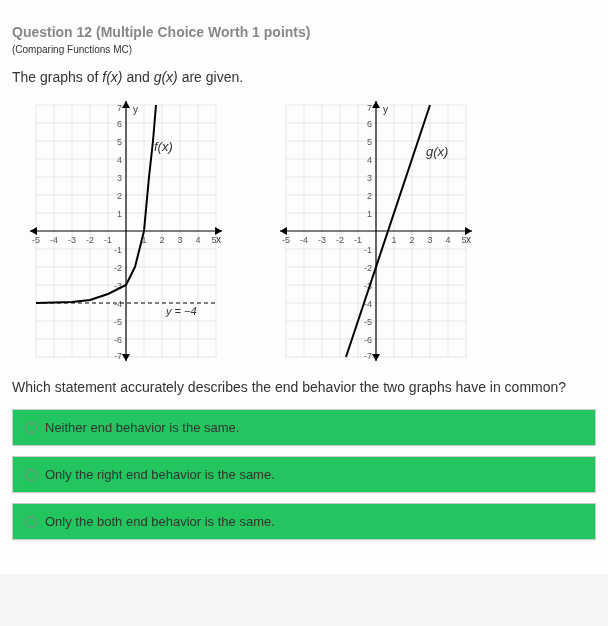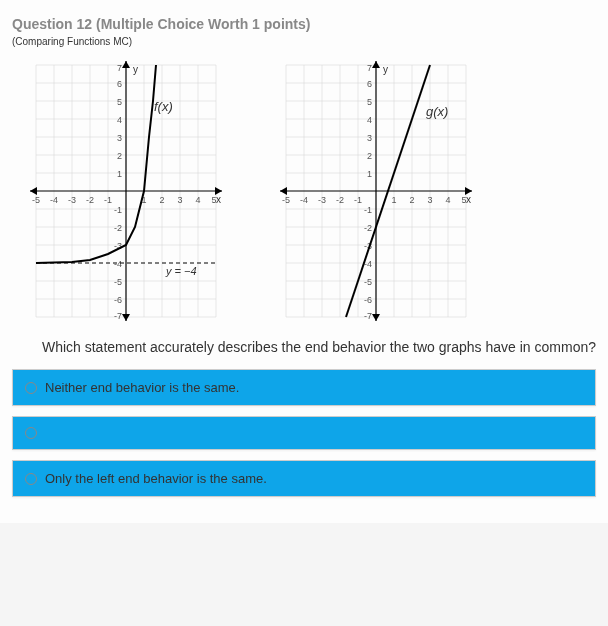--- a/index.html
+++ b/index.html
@@ -3,31 +3,31 @@
 <meta charset="utf-8">
 <style>
   * { box-sizing: border-box; margin: 0; padding: 0; }
   body {
     font-family: Arial, sans-serif;
     background: #f5f5f5;
     width: 608px;
     padding: 0;
     color: #333;
   }
-  .container { background: #fdfdfd; padding: 16px 12px; }
+  .container { background: #fdfdfd; padding: 24px 12px; }
   .q-header { color: #888; font-size: 14px; font-weight: bold; margin-bottom: 4px; }
   .sub-header { font-size: 10px; margin-bottom: 14px; }
   .prompt { font-size: 14px; margin-bottom: 16px; }
   .graphs-row { display: flex; gap: 30px; margin-bottom: 18px; padding-left: 4px; }
   .graph-wrap { width: 220px; height: 260px; }
   svg { display: block; }
-  .question-text { font-size: 14px; margin: 14px 0 14px 0; text-align: right; }
+  .question-text { font-size: 14px; margin: 14px 0 14px 0; }
   .option {
     border: 1px solid #ccc;
-    background: #0ea5e9;
+    background: #22c55e;
     padding: 10px 12px;
     margin-bottom: 10px;
     font-size: 13px;
     display: flex;
     align-items: center;
     gap: 8px;
     box-shadow: 0 1px 2px rgba(0,0,0,0.05);
     cursor: pointer;
   }
   .radio {
@@ -39,20 +39,23 @@
 <body>
 
 <div class="container">
 
   <div class="q-header">
     <span>Question 12</span>
     <span>(Multiple Choice Worth 1 points)</span>
   </div>
   <div class="sub-header">(Comparing Functions MC)</div>
 
+  <div class="prompt">
+    <span>The graphs of </span><i>f(x)</i><span> and </span><i>g(x)</i><span> are given.</span>
+  </div>
 
   <div class="graphs-row">
 
     <div class="graph-wrap">
       <svg width="220" height="260" viewBox="0 0 220 260">
 
         <g stroke="#d0d0d0" stroke-width="0.5">
 
           <line x1="20" y1="4" x2="20" y2="256"></line>
             <line x1="38" y1="4" x2="38" y2="256"></line>
@@ -199,19 +202,20 @@
   </div>
 
   <div class="question-text">Which statement accurately describes the end behavior the two graphs have in common?</div>
 
   <div class="option">
     <span class="radio"></span>
     <span>Neither end behavior is the same.</span>
   </div>
   <div class="option">
     <span class="radio"></span>
+    <span>Only the right end behavior is the same.</span>
   </div>
   <div class="option">
     <span class="radio"></span>
-    <span>Only the left end behavior is the same.</span>
+    <span>Only the both end behavior is the same.</span>
   </div>
 
 </div>
 
 </body></html>

